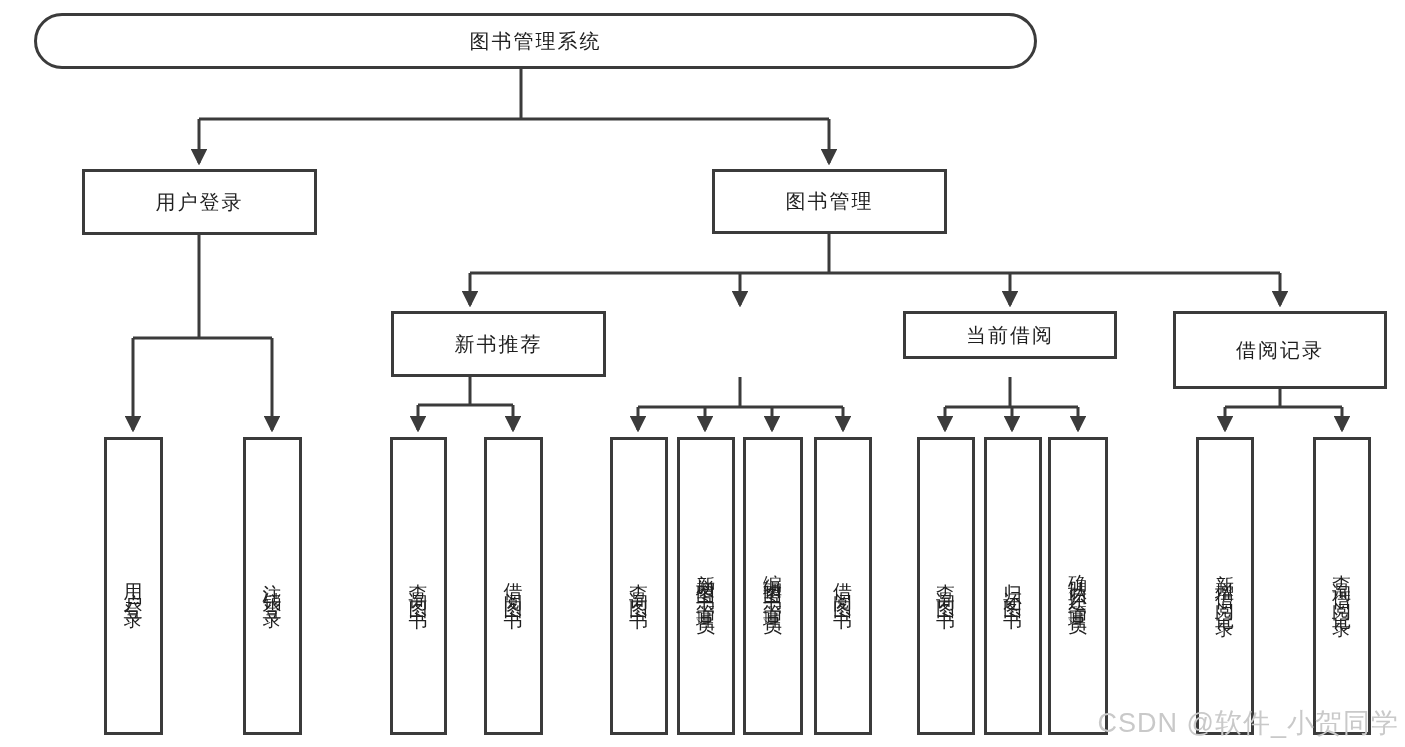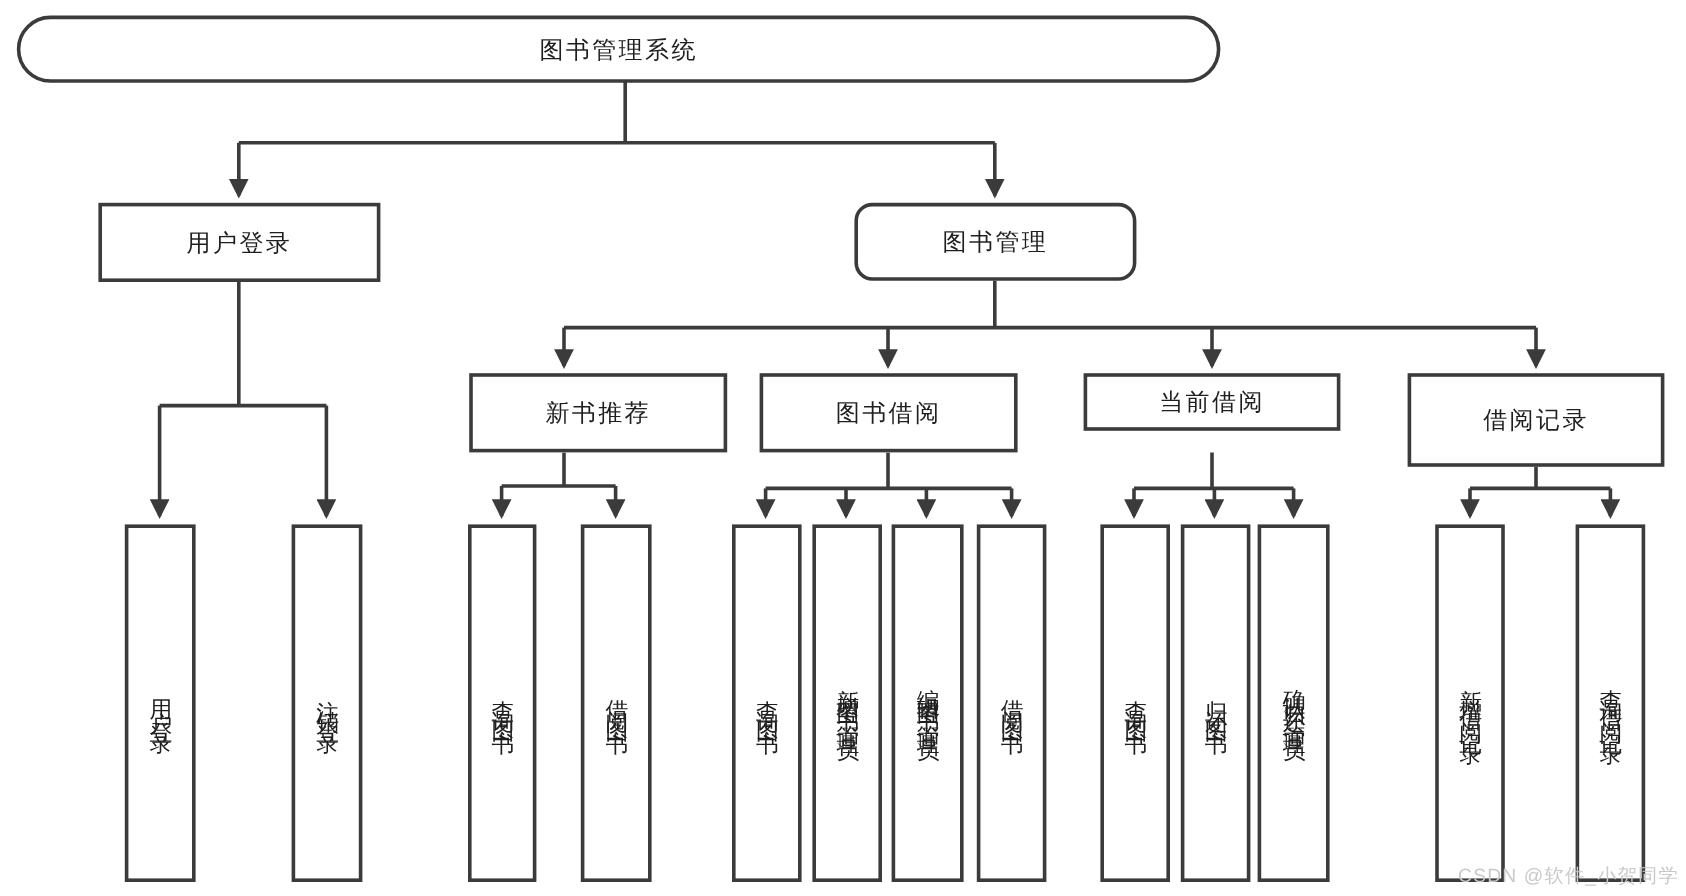--- a/index.html
+++ b/index.html
@@ -45,21 +45,21 @@
     font-size: 19px;
     line-height: 1;
     letter-spacing: 9px;
     white-space: nowrap;
   }
   .vbox.long .label { letter-spacing: 6px; }
   .watermark {
     position: absolute;
     right: 6px;
     bottom: 6px;
-    font-size: 16px;
+    font-size: 27px;
     color: var(--watermark);
     letter-spacing: 1px;
     white-space: nowrap;
     z-index: 5;
   }
 </style>
 </head>
 <body>
 
 <div class="canvas">
@@ -98,36 +98,33 @@
     <path d="M1010 377 V407 M945 407 H1078"></path>
     <path d="M945 407 V430" marker-end="url(#arw)"></path>
     <path d="M1012 407 V430" marker-end="url(#arw)"></path>
     <path d="M1078 407 V430" marker-end="url(#arw)"></path>
 
     <path d="M1280 377 V407 M1225 407 H1342"></path>
     <path d="M1225 407 V430" marker-end="url(#arw)"></path>
     <path d="M1342 407 V430" marker-end="url(#arw)"></path>
   </svg>
 
-  <div class="node hbox" style="left:14px; top:13px; width:1003px; height:56px;border-radius:28px;">
+  <div class="node hbox" style="left:34px; top:13px; width:1003px; height:56px;border-radius:28px;">
     <span class="label">图书管理系统</span>
   </div>
 
   <div class="node hbox" style="left:82px; top:169px; width:235px; height:66px;">
     <span class="label">用户登录</span>
   </div>
-  <div class="node hbox" style="left:712px; top:169px; width:235px; height:65px;border-radius:15px;">
+  <div class="node hbox" style="left:712px; top:169px; width:235px; height:65px;">
     <span class="label">图书管理</span>
   </div>
 
   <div class="node hbox" style="left:363px; top:311px; width:215px; height:66px;margin-left:28px;">
     <span class="label">新书推荐</span>
-  </div>
-  <div class="node hbox" style="left:633px; top:311px; width:215px; height:66px;">
-    <span class="label">图书借阅</span>
   </div>
   <div class="node hbox" style="left:903px; top:311px; width:214px; height:48px;">
     <span class="label">当前借阅</span>
   </div>
   <div class="node hbox" style="left:1173px; top:311px; width:214px; height:78px;">
     <span class="label">借阅记录</span>
   </div>
 
   <div class="node vbox" style="left:104px; top:437px; width:59px; height:298px;">
     <span class="label">用户登录</span>

